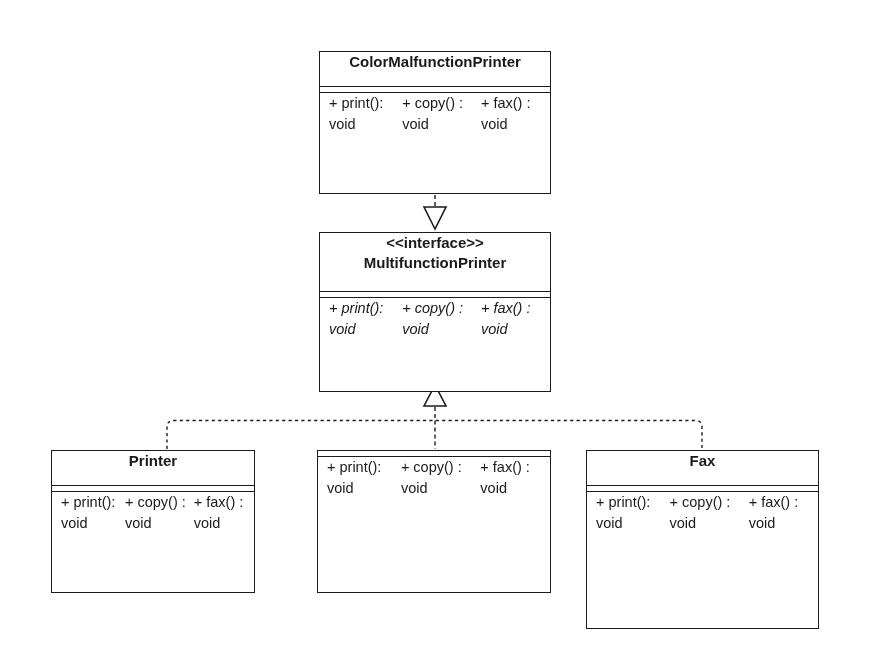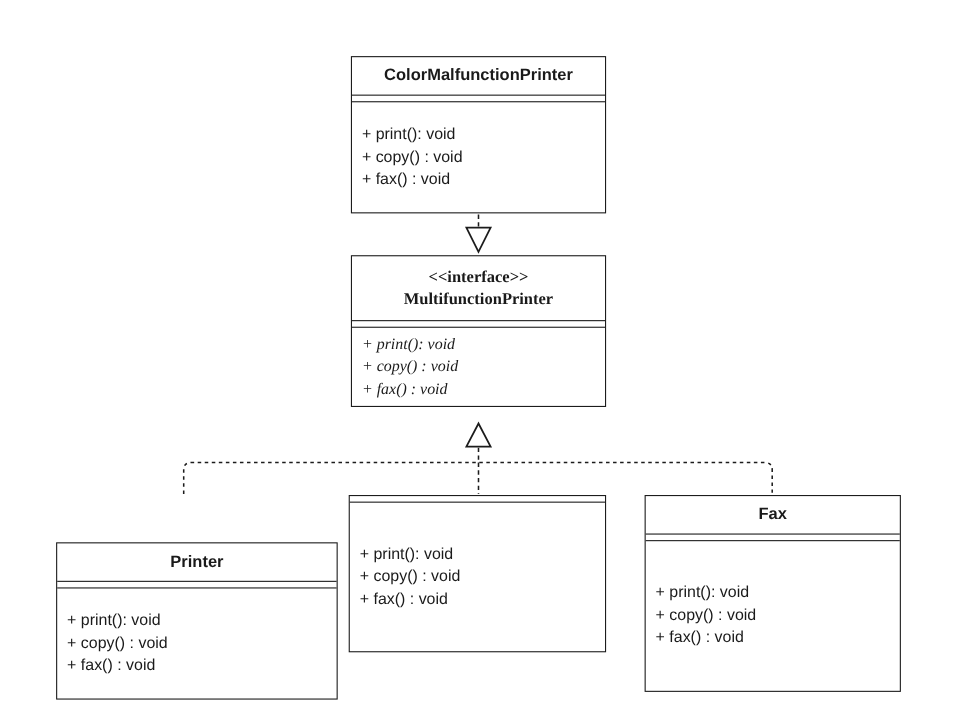--- a/index.html
+++ b/index.html
@@ -17,50 +17,49 @@
     background:#ffffff;
     border:1.8px solid #1c1c1c;
     box-sizing:border-box;
     display:flex;
     flex-direction:column;
   }
   .uml-title{
     display:flex;
     flex-direction:column;
     align-items:center;
-    justify-content:center;
     text-align:center;
     font-weight:bold;
     font-size:15px;
     line-height:20px;
     border-bottom:1.6px solid #1c1c1c;
     box-sizing:border-box;
   }
   .uml-attrs{
     height:6px;
     border-bottom:1.6px solid #1c1c1c;
     box-sizing:border-box;
   }
   .uml-methods{
     flex:1;
     display:flex;
-    flex-direction:column;
-    justify-content:center;
+    flex-direction:row;
+    justify-content:space-between;
     padding-left:9px;
     font-size:14.5px;
     line-height:20.5px;
     box-sizing:border-box;
   }
   .uml-methods.italic{font-style:italic;}
   .t1{height:35px;}
   .t2{height:59px;}
   
   .box-color    {left:319px; top:51px;  width:232px; height:143px;}
-  .box-interface{left:319px; top:232px; width:232px; height:138px;font-family:Liberation Serif, serif;}
-  .box-printer  {left:51px;  top:450px; width:256px; height:143px;margin-top:43px;}
+  .box-interface{left:319px; top:232px; width:232px; height:160px;}
+  .box-printer  {left:51px;  top:450px; width:204px; height:143px;}
   .box-copier   {left:317px; top:450px; width:234px; height:143px;}
   .box-fax      {left:586px; top:450px; width:233px; height:179px;}
 </style>
 </head>
 <body>
 
 <div class="canvas">
 
   <svg class="connector-layer" width="869" height="646" viewBox="0 0 869 646">
 

